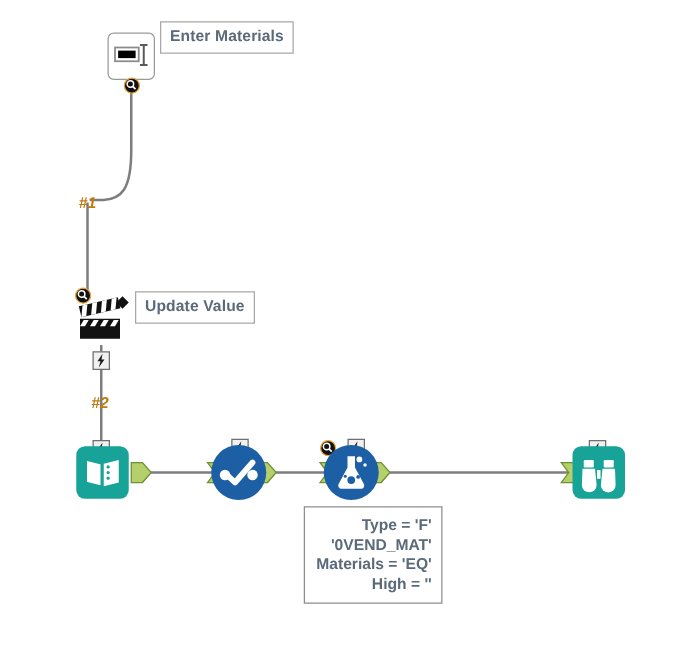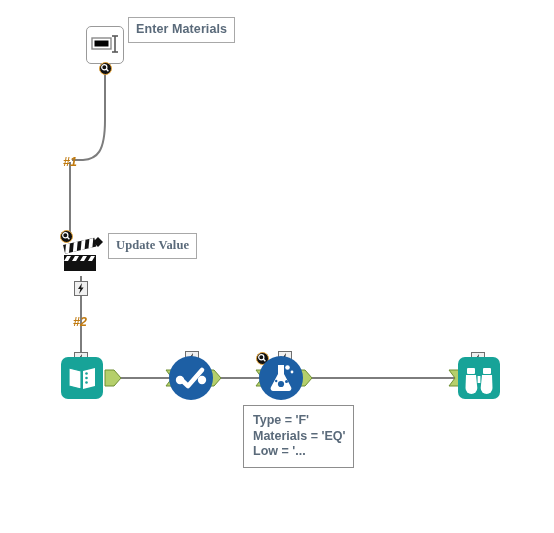--- a/index.html
+++ b/index.html
@@ -41,21 +41,21 @@
   .propbox {
     background: #ffffff;
     border: 1px solid #8d8d8d;
     color: #5a6a7a;
     font-size: 12.5px;
     font-weight: bold;
     line-height: 15.6px;
     padding: 7px 8px 7px 9px;
     white-space: nowrap;
   }
-  .propbox div { white-space: pre; }
+  .propbox div { white-space: pre; text-align: right; }
 
   
   .edge-label {
     color: #c07a10;
     font-size: 12.5px;
     font-weight: bold;
     font-style: italic;
     line-height: 1;
   }
 
@@ -175,21 +175,21 @@
 
       <polygon points="40,3 45,8 40,13 35,8" fill="#111111"></polygon>
     </svg>
   </div>
   <div class="abs badge-q" style="left:60px; top:230px;">
     <svg width="10" height="10" viewBox="0 0 10 10" style="margin:0.3px 0 0 0.3px;">
       <circle cx="4.3" cy="4.2" r="2.6" fill="none" stroke="#ffffff" stroke-width="1.2"></circle>
       <line x1="6.2" y1="6.1" x2="8.4" y2="8.3" stroke="#ffffff" stroke-width="1.4"></line>
     </svg>
   </div>
-  <div class="abs callout" style="left:108px; top:233px;font-family:Liberation Serif, serif;">Update Value</div>
+  <div class="abs callout" style="left:108px; top:233px;">Update Value</div>
 
   <div class="abs badge-bolt" style="left:74px; top:281px;">
     <svg width="12" height="13" viewBox="0 0 12 13">
       <polygon points="7,1 3,7 5.4,7 4,12 8.6,5.6 6.2,5.6" fill="#1a1a1a"></polygon>
     </svg>
   </div>
 
   <div class="abs edge-label" style="left:73px; top:316px;">#2</div>
 
   <div class="abs badge-bolt" style="left:74px; top:352px;">
@@ -262,17 +262,18 @@
       <rect x="9" y="11" width="8" height="6" rx="1" fill="#ffffff"></rect>
       <rect x="25" y="11" width="8" height="6" rx="1" fill="#ffffff"></rect>
       <path d="M 8,18 L 18,18 L 19.3,31 A 5.6,5.6 0 0 1 7.5,31 Z" fill="#ffffff"></path>
       <path d="M 34,18 L 24,18 L 22.7,31 A 5.6,5.6 0 0 0 34.5,31 Z" fill="#ffffff"></path>
       <rect x="19.6" y="19" width="2.8" height="7" fill="#ffffff"></rect>
     </svg>
   </div>
 
   <div class="abs propbox" style="left:243px; top:405px;">
     <div>Type = 'F'</div>
+    <div>'0VEND_MAT'</div>
     <div>Materials = 'EQ'</div>
-    <div>Low = '...</div>
+    <div>High = ''</div>
   </div>
 
 </div>
 
 </body></html>

